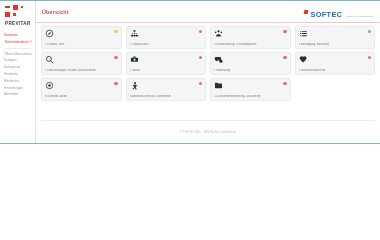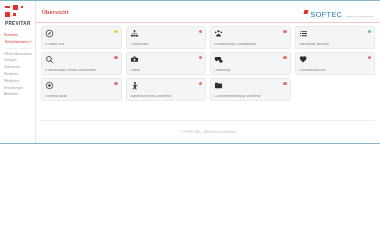--- a/index.html
+++ b/index.html
@@ -124,21 +124,21 @@
     gap: 2px;
   }
   .brand-dot {
     width: 4px;
     height: 4px;
     background: #e2342c;
     transform: skewX(-12deg);
   }
   .brand-text {
     font-size: 7.4px;
-    font-weight: normal;
+    font-weight: bold;
     color: #1b6fb5;
     letter-spacing: 0.3px;
     line-height: 8px;
   }
   .brand-sub {
     font-size: 2.4px;
     color: #9aa1a8;
     letter-spacing: 0.1px;
     margin-top: -1px;
     white-space: nowrap;

